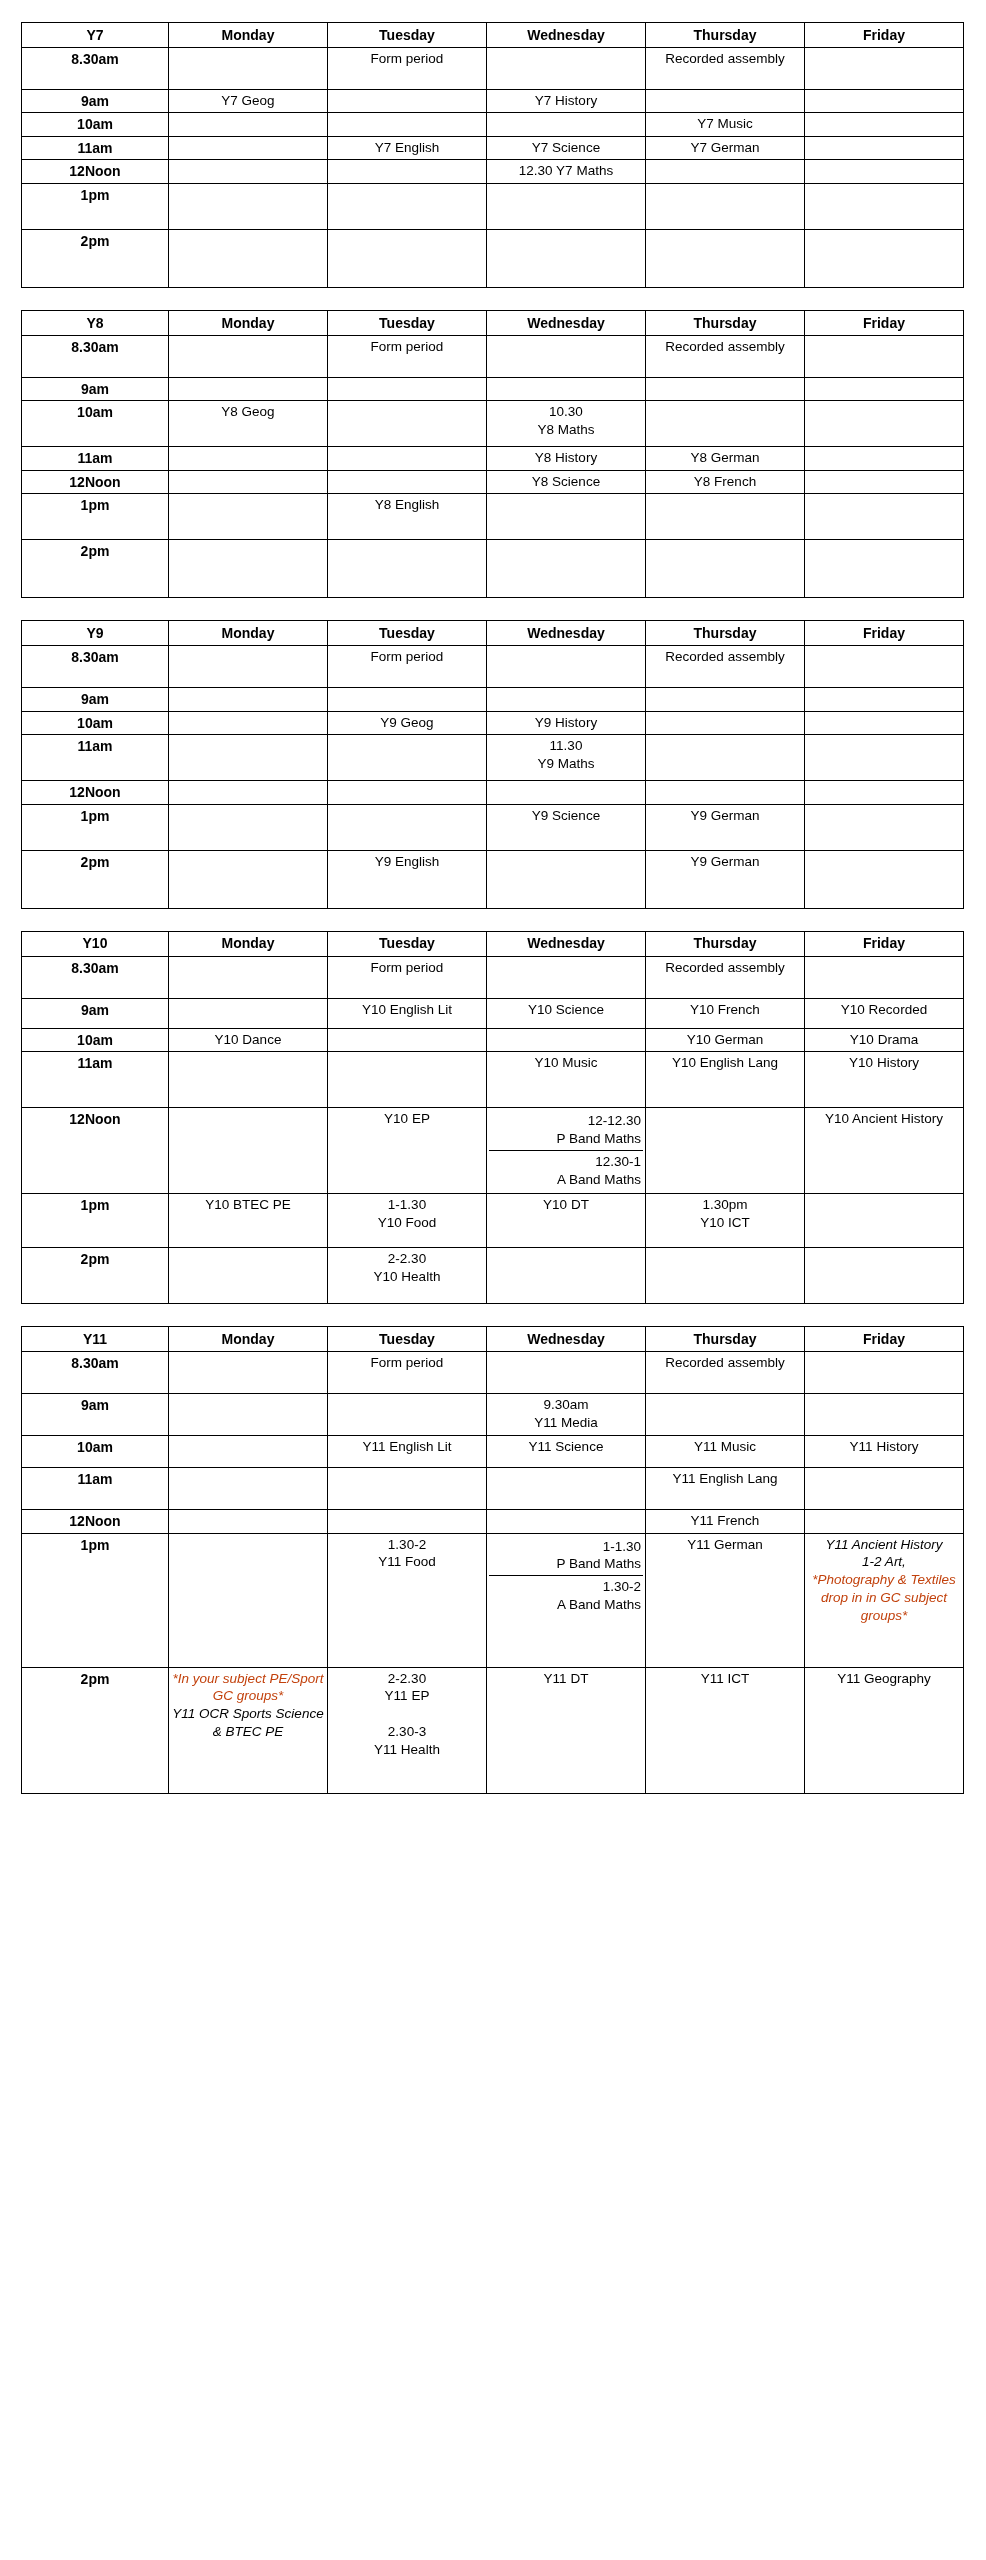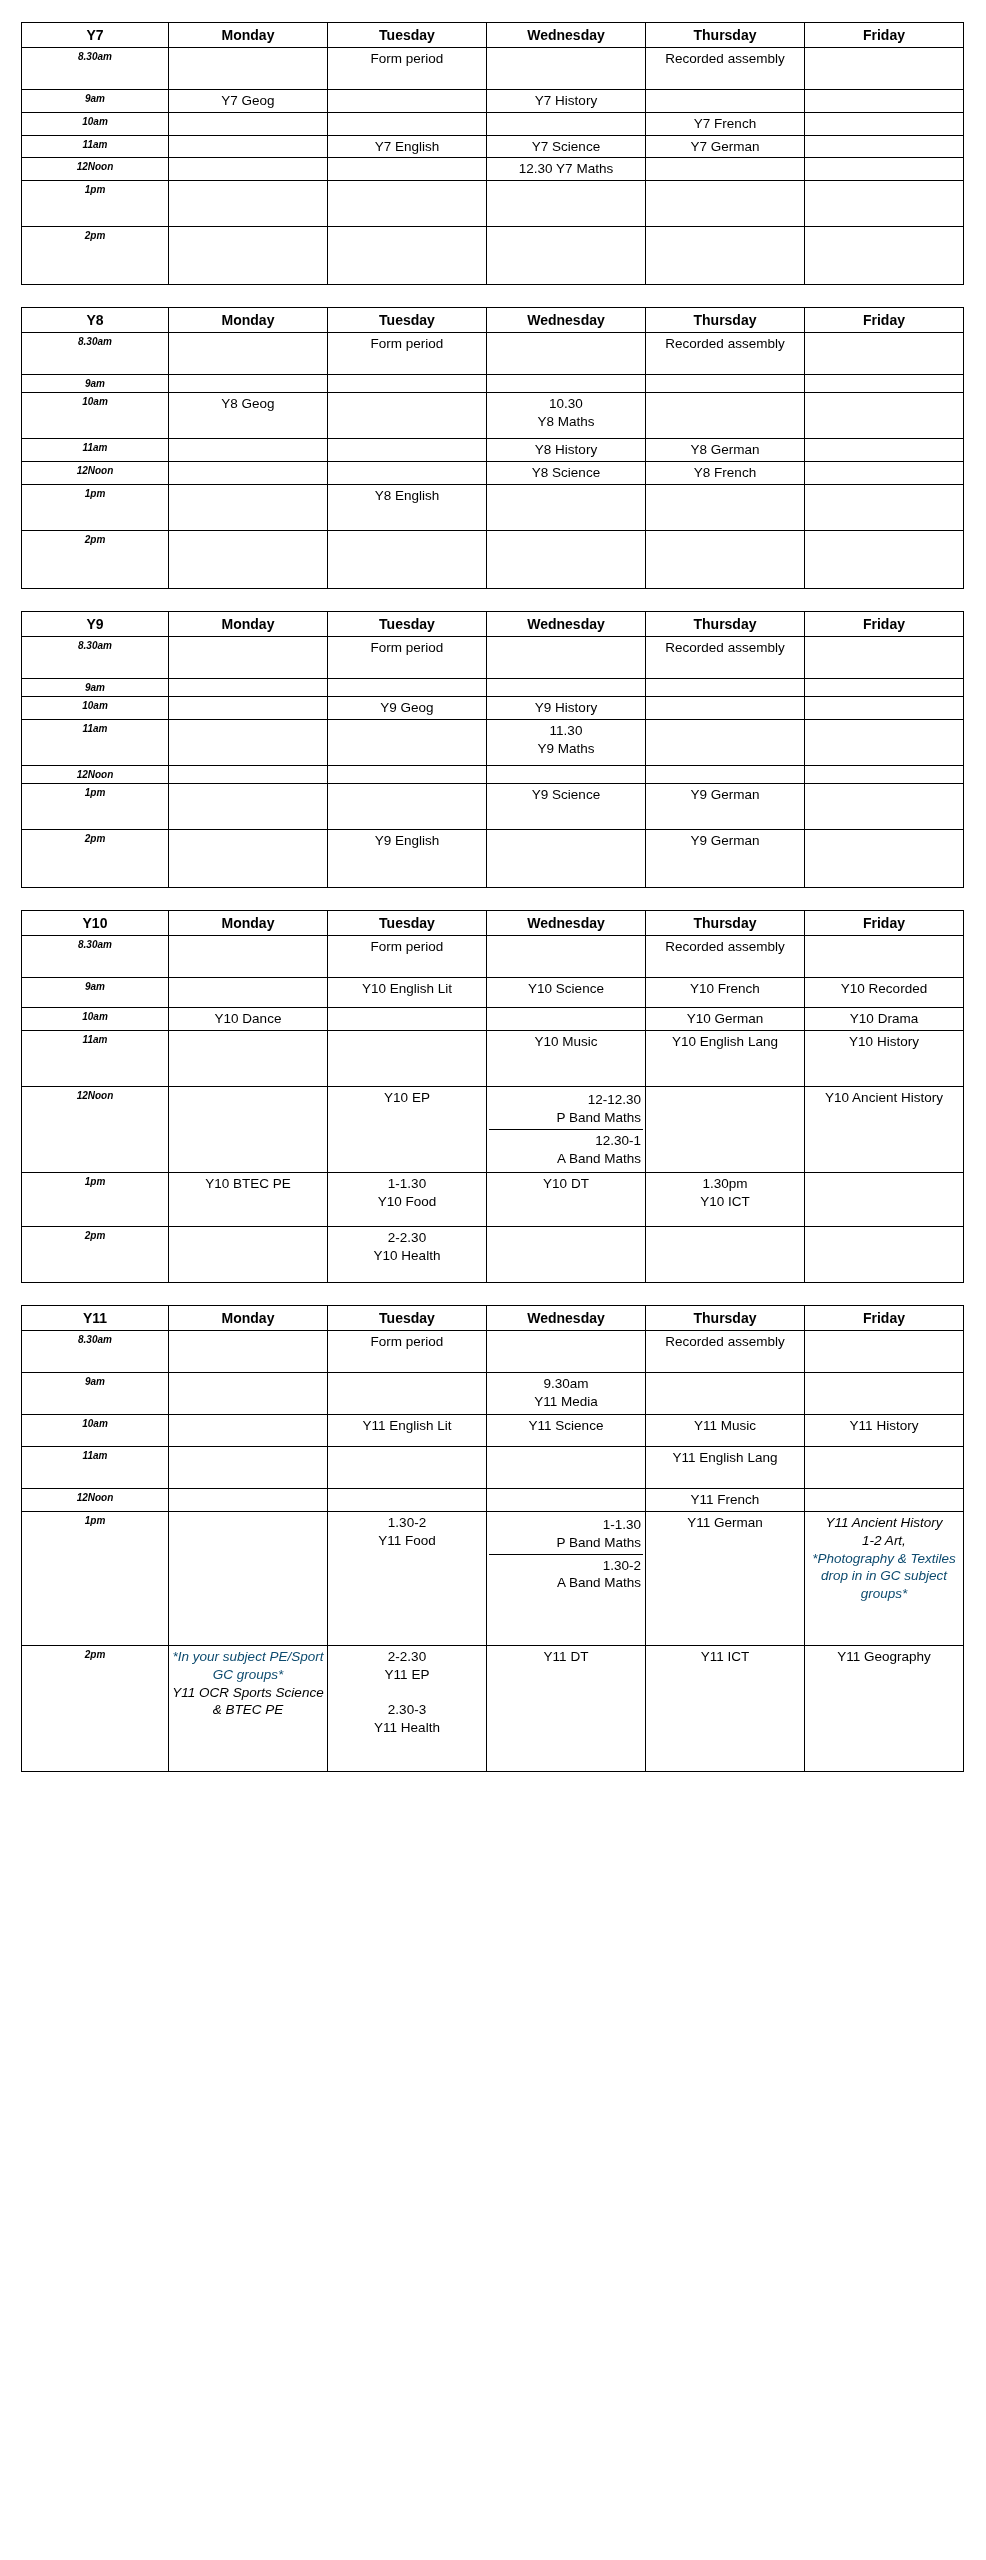--- a/index.html
+++ b/index.html
@@ -49,31 +49,30 @@
     overflow-wrap: break-word;
   }
   table.tt th {
     font-weight: bold;
     font-size: 14px;
     vertical-align: middle;
     height: 20px;
   }
   table.tt td.timecol {
     font-weight: bold;
-    font-size: 10px;
-    font-style: italic;
+    font-size: 14px;
   }
   
   col.c-time { width: 147px; }
   col.c-day  { width: 159px; }
 
   .spacer-sm { height: 14px; }
   .spacer-md { height: 22px; }
 
-  .red { color: #0c4a6e; }
+  .red { color: #c2410c; }
 
   
   td.split { padding: 0; vertical-align: top; }
   td.split .sub {
     border-bottom: 1.6px solid #000000;
     padding: 2px 2px;
     box-sizing: border-box;
     text-align: right;
   }
   td.split .sub:last-child {
@@ -124,21 +123,21 @@
           <td></td>
           <td>Y7 History</td>
           <td></td>
           <td></td>
         </tr>
         <tr style="height:18px">
           <td class="timecol">10am</td>
           <td></td>
           <td></td>
           <td></td>
-          <td>Y7 French</td>
+          <td>Y7 Music</td>
           <td></td>
         </tr>
         <tr style="height:18px">
           <td class="timecol">11am</td>
           <td></td>
           <td>Y7 English</td>
           <td>Y7 Science</td>
           <td>Y7 German</td>
           <td></td>
         </tr>

